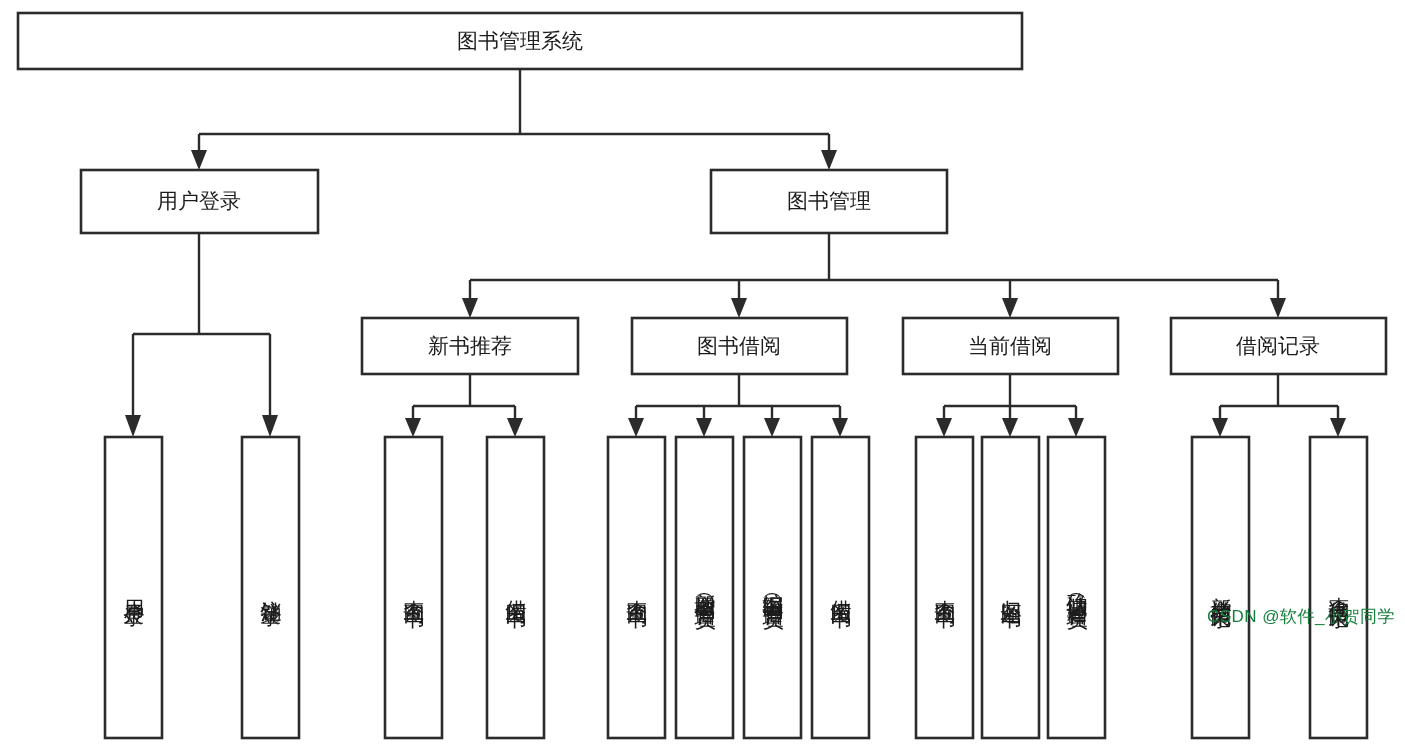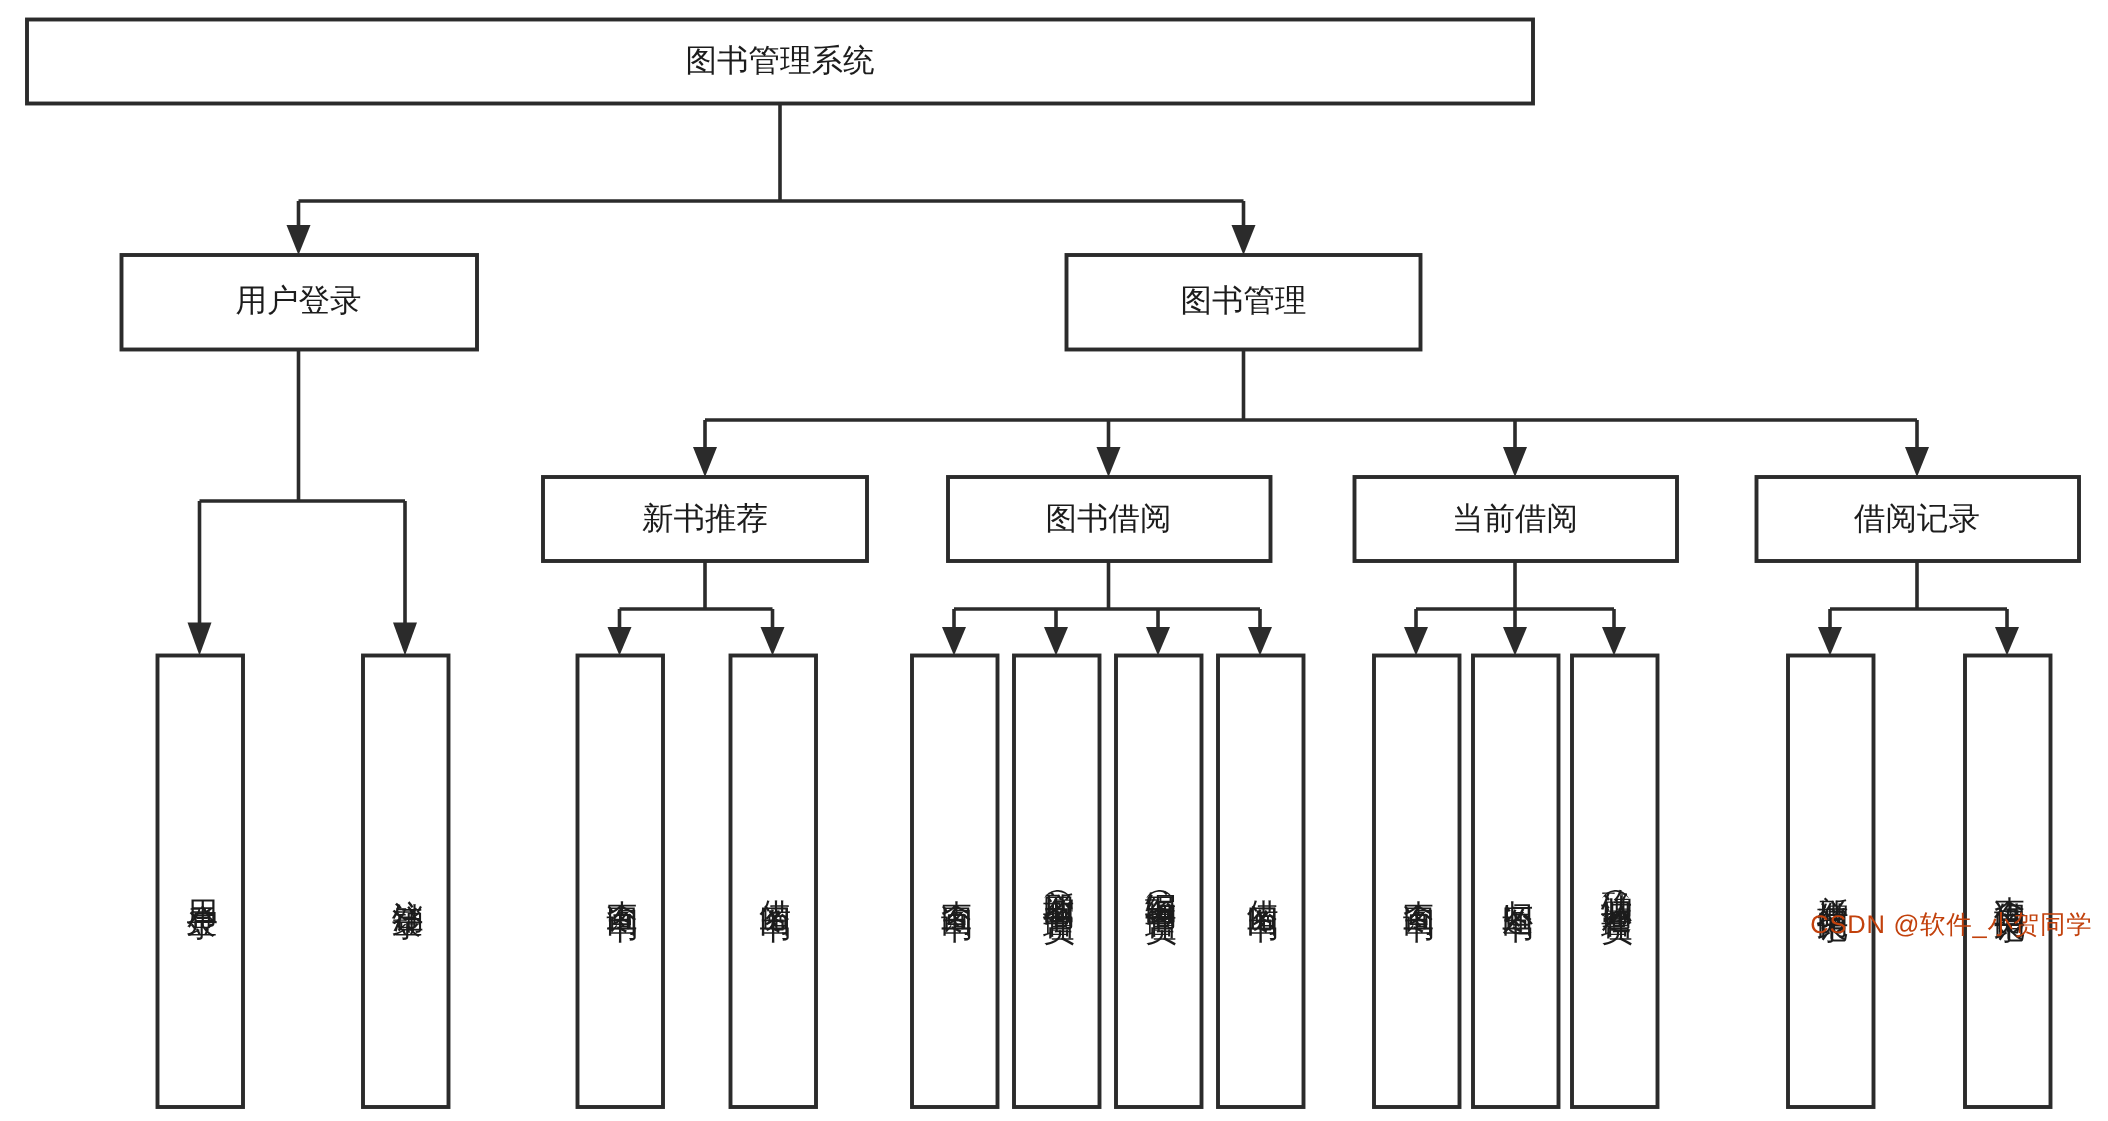--- a/index.html
+++ b/index.html
@@ -71,21 +71,21 @@
     text-align: center;
     pointer-events: none;
     white-space: nowrap;
   }
   .watermark {
     position: absolute;
     right: 10px;
     bottom: 6px;
     font-family: "Liberation Sans", "DejaVu Sans", sans-serif;
     font-size: 17px;
-    color: #c2410c;
+    color: #15803d;
     letter-spacing: 0.5px;
     white-space: nowrap;
   }
 </style>
 </head>
 <body>
 
 <div id="diagram-root">
 
   <svg id="tree-svg" viewBox="0 0 1405 747" xmlns="http://www.w3.org/2000/svg">

